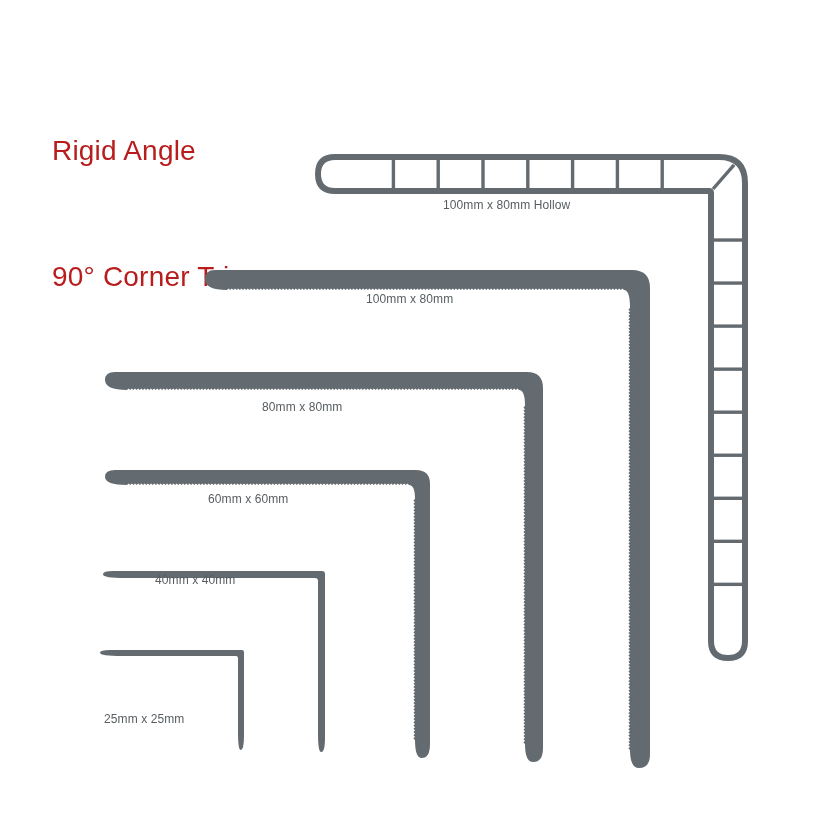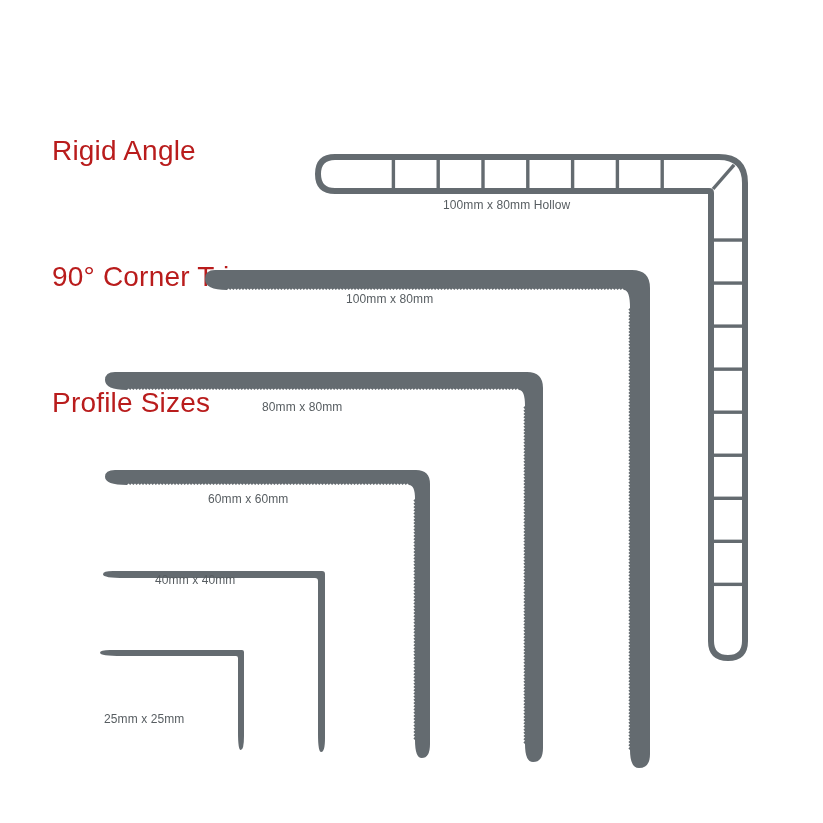--- a/index.html
+++ b/index.html
@@ -42,21 +42,20 @@
   }
 </style>
 </head>
 <body>
 
 <div id="page">
 
   <div id="title-block">
     <div>Rigid Angle</div>
     <div>90° Corner Trims</div>
-    <div>Profile Sizes</div>
   </div>
 
   <svg id="diagram" width="823" height="823" viewBox="0 0 823 823">
       <g>
         <path d="M 335 157 L 719 157 Q 745 157 745 183 L 745 641 Q 745 658 728 658 L 728 658 Q 711 658 711 641 L 711 193 Q 711 191 709 191 L 335 191 Q 318 191 318 174 Q 318 157 335 157 Z" fill="none" stroke="#646b70" stroke-width="6" stroke-linejoin="round"></path>
         <line x1="393.40000000000003" y1="160" x2="393.40000000000003" y2="188" stroke="#646b70" stroke-width="3.4"></line>
         <line x1="438.20000000000005" y1="160" x2="438.20000000000005" y2="188" stroke="#646b70" stroke-width="3.4"></line>
         <line x1="483" y1="160" x2="483" y2="188" stroke="#646b70" stroke-width="3.4"></line>
         <line x1="527.8" y1="160" x2="527.8" y2="188" stroke="#646b70" stroke-width="3.4"></line>
         <line x1="572.6" y1="160" x2="572.6" y2="188" stroke="#646b70" stroke-width="3.4"></line>
@@ -84,19 +83,19 @@
       </g>
       <g>
         <path d="M 113 571 L 322 571 Q 325 571 325 574 L 325 738 Q 325 752 321.15 752 Q 318 752 318 734 L 318 581 Q 318 578 315 578 L 125 578 Q 103 578 103 574.15 Q 103 571 113 571 Z" fill="#646b70" stroke="none"></path>
       </g>
       <g>
         <path d="M 110 650 L 242 650 Q 244 650 244 652 L 244 736 Q 244 750 240.7 750 Q 238 750 238 732 L 238 658 Q 238 656 236 656 L 122 656 Q 100 656 100 652.7 Q 100 650 110 650 Z" fill="#646b70" stroke="none"></path>
       </g>
     </svg>
 
   <div class="profile-label" style="left:443px; top:198px;">100mm x 80mm Hollow</div>
-  <div class="profile-label" style="left:346px; top:292px;">100mm x 80mm</div>
+  <div class="profile-label" style="left:366px; top:292px;">100mm x 80mm</div>
   <div class="profile-label" style="left:262px; top:400px;">80mm x 80mm</div>
   <div class="profile-label" style="left:202px; top:492px;margin-left:6px;">60mm x 60mm</div>
   <div class="profile-label" style="left:155px; top:573px;">40mm x 40mm</div>
   <div class="profile-label" style="left:104px; top:712px;">25mm x 25mm</div>
 
 </div>
 
 </body></html>

